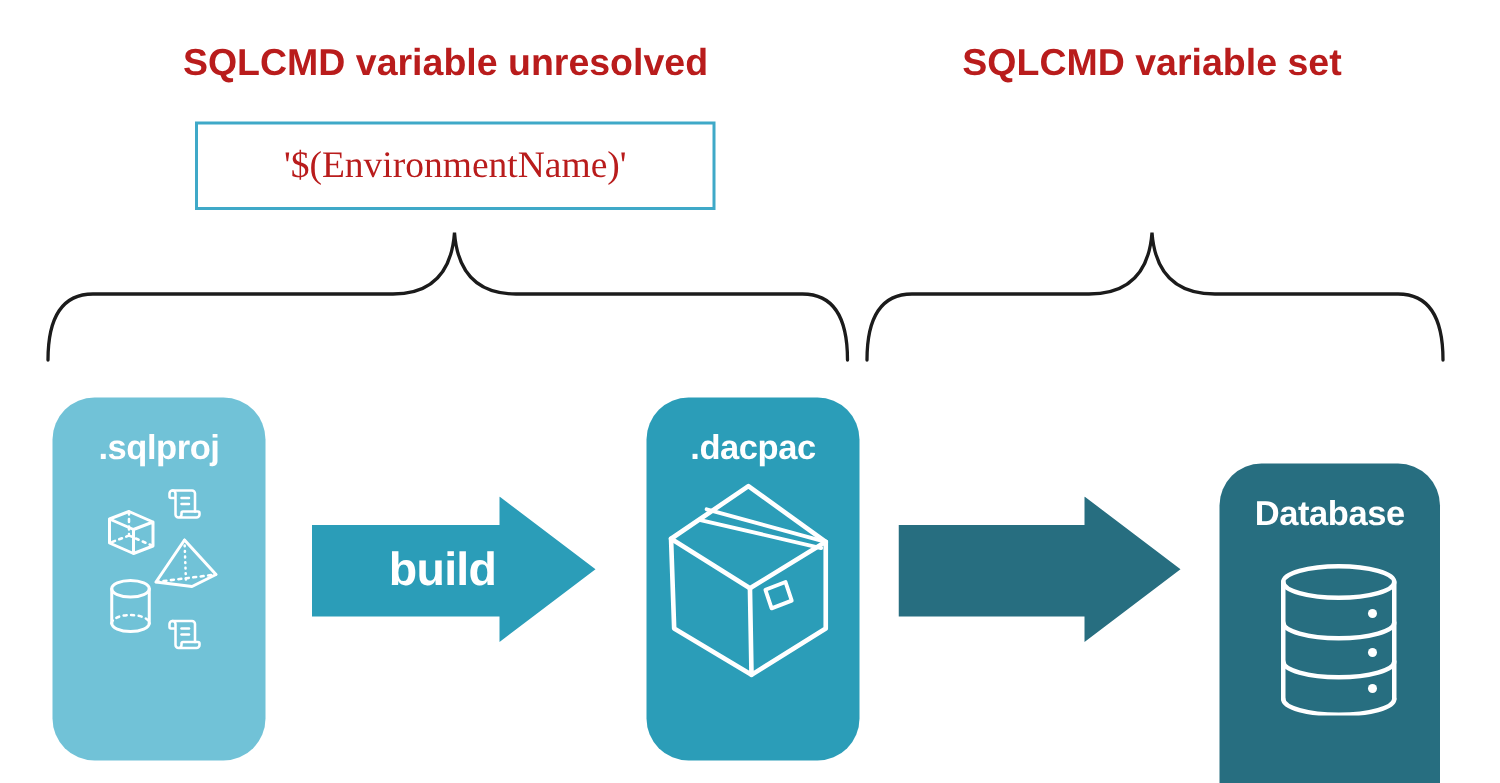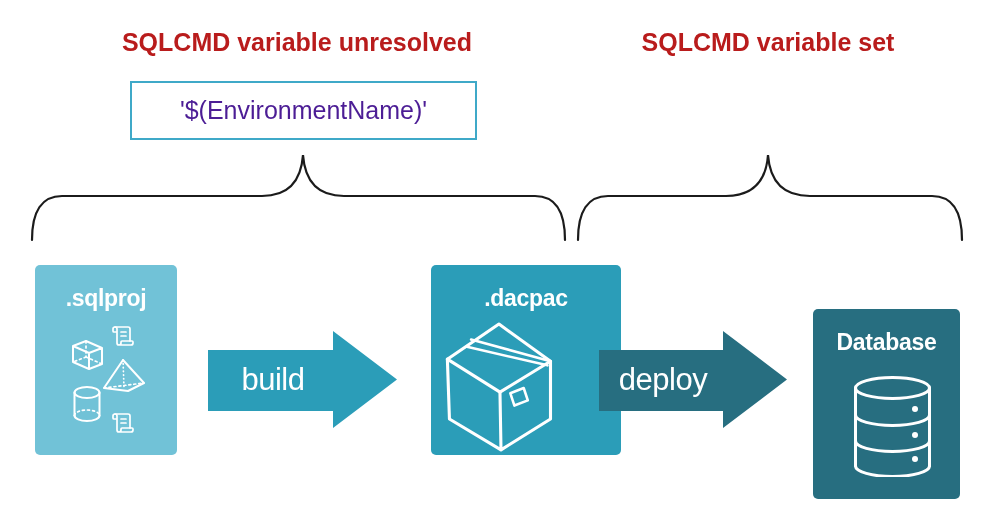--- a/index.html
+++ b/index.html
@@ -15,49 +15,49 @@
   #heading-left{left:117px;width:360px;}
   #heading-right{left:588px;width:360px;}
   .codebox{
     position:absolute;top:81px;height:59px;box-sizing:border-box;
     border:2px solid #3fa9c8;background:#ffffff;
     display:flex;align-items:center;justify-content:center;
   }
   #codebox-left{left:130px;width:347px;}
   #codebox-right{left:667px;width:201px;}
   .code{
-    font-family:Liberation Sans, sans-serif;
-    font-size:25px;font-weight:500;color:#4c1d95;white-space:pre;
+    font-family:Liberation Serif, serif;
+    font-size:25px;font-weight:500;color:#b91c1c;white-space:pre;
   }
   .braces{position:absolute;left:0;top:145px;width:1000px;height:102px;}
   .brace{fill:none;stroke:#1b1b1b;stroke-width:2.2;stroke-linecap:round;}
   .card{
-    position:absolute;top:265px;height:190px;border-radius:5px;
+    position:absolute;top:265px;height:242px;border-radius:28px;
   }
   #card-sqlproj{left:35px;width:142px;background:#71c2d7;}
-  #card-dacpac{left:431px;width:142px;background:#2b9db8;padding-left:48px;}
+  #card-dacpac{left:431px;width:142px;background:#2b9db8;}
   #card-database{left:813px;width:147px;background:#276e80;margin-top:44px;}
   .card-title{
     position:absolute;top:20px;left:0;width:100%;text-align:center;
     font-size:23px;font-weight:700;color:#ffffff;letter-spacing:-0.3px;
   }
   .card svg{position:absolute;}
   .ic{fill:none;stroke:#ffffff;stroke-width:2;stroke-linecap:round;stroke-linejoin:round;}
   .ic-dash{stroke-dasharray:2 3;stroke-width:1.7;}
   .ic-dot{stroke-dasharray:0.5 3.2;stroke-width:1.7;}
   .ic-bold{stroke-width:3;}
   .ic-mid{stroke-width:2.5;}
   .dot{fill:#ffffff;stroke:none;}
   .arrow{position:absolute;top:331px;height:98px;}
   #arrow-build{left:208px;width:190px;}
   #arrow-deploy{left:599px;width:189px;}
   .arrow svg{position:absolute;left:0;top:0;}
   .arrow-label{
     position:absolute;top:0;height:98px;display:flex;align-items:center;justify-content:center;
-    color:#ffffff;font-size:31px;font-weight:400;letter-spacing:-0.5px;
+    color:#ffffff;font-size:31px;font-weight:700;letter-spacing:-0.5px;padding-left:22px;
   }
   #arrow-build .arrow-label{left:0;width:130px;}
   #arrow-deploy .arrow-label{left:0;width:128px;}
 </style>
 </head>
 <body>
 
 <div class="canvas">
 
   <div class="heading" id="heading-left">SQLCMD variable unresolved</div>
@@ -128,21 +128,20 @@
       <path class="ic ic-bold" d="M3,37 L5,95 L55,125 M54,69 L55,125 M103,39 L103,95 L55,125"></path>
       <path class="ic ic-mid" d="M26,18 L103,39 M22,25 L100,43"></path>
       <polygon class="ic ic-mid" points="64,70 77,65 81,77 68,82"></polygon>
     </svg>
   </div>
 
   <div class="arrow" id="arrow-deploy">
     <svg width="189" height="98" viewBox="0 0 189 98">
       <polygon points="0,19 124,19 124,0 188,48.5 124,97 124,80 0,80" fill="#276e80"></polygon>
     </svg>
-    <span class="arrow-label">deploy</span>
   </div>
 
   <div class="card" id="card-database">
     <div class="card-title">Database</div>
     <svg style="left:40px;top:66px;" width="80" height="102" viewBox="0 0 80 102">
       <ellipse class="ic ic-bold" cx="39.5" cy="13" rx="37" ry="10.5"></ellipse>
       <path class="ic ic-bold" d="M2.5,13 V91 M76.5,13 V91"></path>
       <path class="ic ic-bold" d="M2.5,40 A37,10.5 0 0 0 76.5,40"></path>
       <path class="ic ic-bold" d="M2.5,66 A37,10.5 0 0 0 76.5,66"></path>
       <path class="ic ic-bold" d="M2.5,91 A37,10.5 0 0 0 76.5,91"></path>

